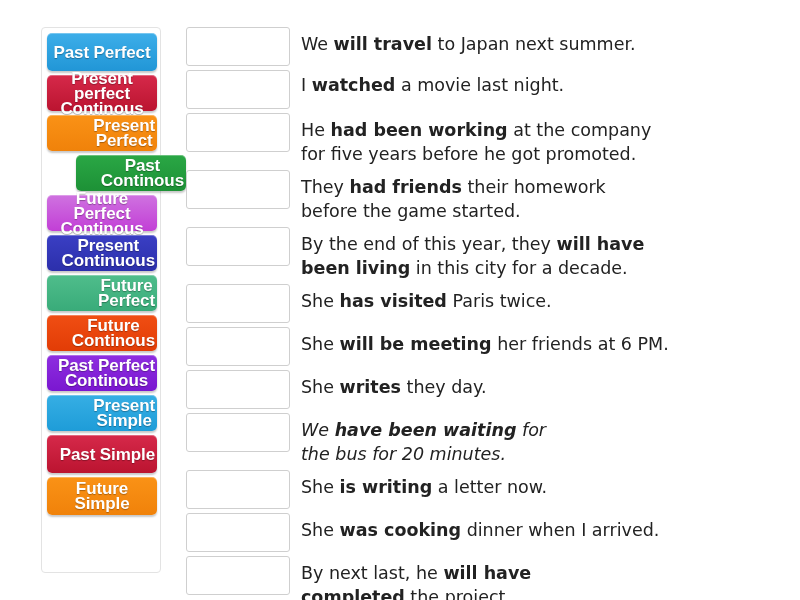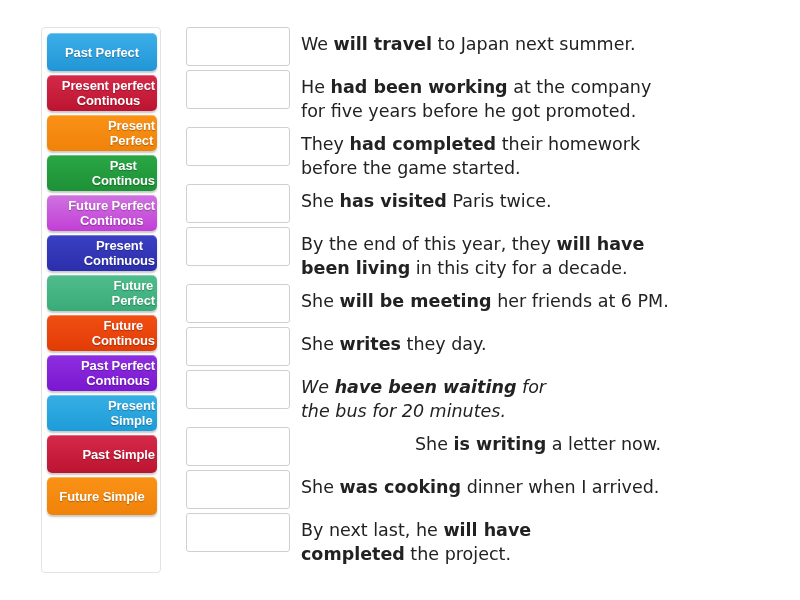--- a/index.html
+++ b/index.html
@@ -24,21 +24,21 @@
     display: flex;
     flex-direction: column;
     justify-content: flex-start;
     gap: 4px;
   }
   .tile {
     width: 110px;
     border-radius: 5px;
     color: #ffffff;
     font-weight: bold;
-    font-size: 13px;
+    font-size: 17px;
     line-height: 15px;
     text-align: center;
     display: flex;
     align-items: center;
     justify-content: center;
     padding: 3px 2px;
     text-shadow: 0 1px 1px rgba(0,0,0,0.30);
     box-shadow: 0 2px 2px rgba(0,0,0,0.22), inset 0 1px 0 rgba(255,255,255,0.30);
     cursor: pointer;
     user-select: none;
@@ -89,21 +89,21 @@
         <span style="white-space: pre-line;">Past Perfect</span>
       </div>
       <div class="tile t-2line" style="background: linear-gradient(rgb(214, 41, 74) 0%, rgb(187, 20, 48) 100%);">
         <span style="white-space: pre-line;">Present perfect
 Continous</span>
       </div>
       <div class="tile t-2line" style="background: linear-gradient(rgb(250, 146, 22) 0%, rgb(240, 130, 10) 100%);">
         <span style="white-space: pre-line;">Present
 Perfect</span>
       </div>
-      <div class="tile t-2line" style="background: linear-gradient(rgb(42, 167, 69) 0%, rgb(29, 145, 54) 100%);">
+      <div class="tile t-2line" style="background: linear-gradient(rgb(42, 167, 69) 0%, rgb(29, 145, 54) 100%); margin-left: 29px;">
         <span style="white-space: pre-line;">Past
 Continous</span>
       </div>
       <div class="tile t-2line" style="background: linear-gradient(rgb(207, 114, 224) 0%, rgb(194, 63, 214) 100%);">
         <span style="white-space: pre-line;">Future Perfect
 Continous</span>
       </div>
       <div class="tile t-2line" style="background: linear-gradient(rgb(58, 63, 196) 0%, rgb(44, 47, 171) 100%);">
         <span style="white-space: pre-line;">Present
 Continuous</span>
@@ -130,51 +130,55 @@
       <div class="tile t-1line" style="background: linear-gradient(rgb(250, 146, 22) 0%, rgb(240, 130, 10) 100%);">
         <span style="white-space: pre-line;">Future Simple</span>
       </div>
     </div>
 
   <div class="rows" id="rows-list">
       <div class="row">
         <div class="dropbox"></div>
         <div class="sentence" style="max-width: 360px;"><span>We </span><b>will travel</b><span> to Japan next summer.</span></div>
       </div>
+      <div class="row r2">
+        <div class="dropbox"></div>
+        <div class="sentence" style="max-width: 360px;"><span>I </span><b>watched</b><span> a movie last night.</span></div>
+      </div>
       <div class="row">
         <div class="dropbox"></div>
         <div class="sentence" style="max-width: 372px;"><span>He </span><b>had been working</b><span> at the company for five years before he got promoted.</span></div>
       </div>
       <div class="row">
         <div class="dropbox"></div>
-        <div class="sentence" style="max-width: 340px;"><span>They </span><b>had completed</b><span> their homework before the game started.</span></div>
+        <div class="sentence" style="max-width: 340px;"><span>They </span><b>had friends</b><span> their homework before the game started.</span></div>
+      </div>
+      <div class="row">
+        <div class="dropbox"></div>
+        <div class="sentence" style="max-width: 372px;"><span>By the end of this year, they </span><b>will have been living</b><span> in this city for a decade.</span></div>
       </div>
       <div class="row">
         <div class="dropbox"></div>
         <div class="sentence" style="max-width: 360px;"><span>She </span><b>has visited</b><span> Paris twice.</span></div>
-      </div>
-      <div class="row">
-        <div class="dropbox"></div>
-        <div class="sentence" style="max-width: 372px;"><span>By the end of this year, they </span><b>will have been living</b><span> in this city for a decade.</span></div>
       </div>
       <div class="row">
         <div class="dropbox"></div>
         <div class="sentence" style="max-width: 372px;"><span>She </span><b>will be meeting</b><span> her friends at 6 PM.</span></div>
       </div>
       <div class="row">
         <div class="dropbox"></div>
         <div class="sentence" style="max-width: 360px;"><span>She </span><b>writes</b><span> they day.</span></div>
       </div>
       <div class="row">
         <div class="dropbox"></div>
         <div class="sentence" style="max-width: 260px; font-style: italic;"><span>We </span><b>have been waiting</b><span> for the bus for 20 minutes.</span></div>
       </div>
       <div class="row">
         <div class="dropbox"></div>
-        <div class="sentence" style="max-width: 360px; text-align: right;"><span>She </span><b>is writing</b><span> a letter now.</span></div>
+        <div class="sentence" style="max-width: 360px;"><span>She </span><b>is writing</b><span> a letter now.</span></div>
       </div>
       <div class="row">
         <div class="dropbox"></div>
         <div class="sentence" style="max-width: 380px;"><span>She </span><b>was cooking</b><span> dinner when I arrived.</span></div>
       </div>
       <div class="row">
         <div class="dropbox"></div>
         <div class="sentence" style="max-width: 280px;"><span>By next last, he </span><b>will have completed</b><span> the project.</span></div>
       </div>
     </div>

